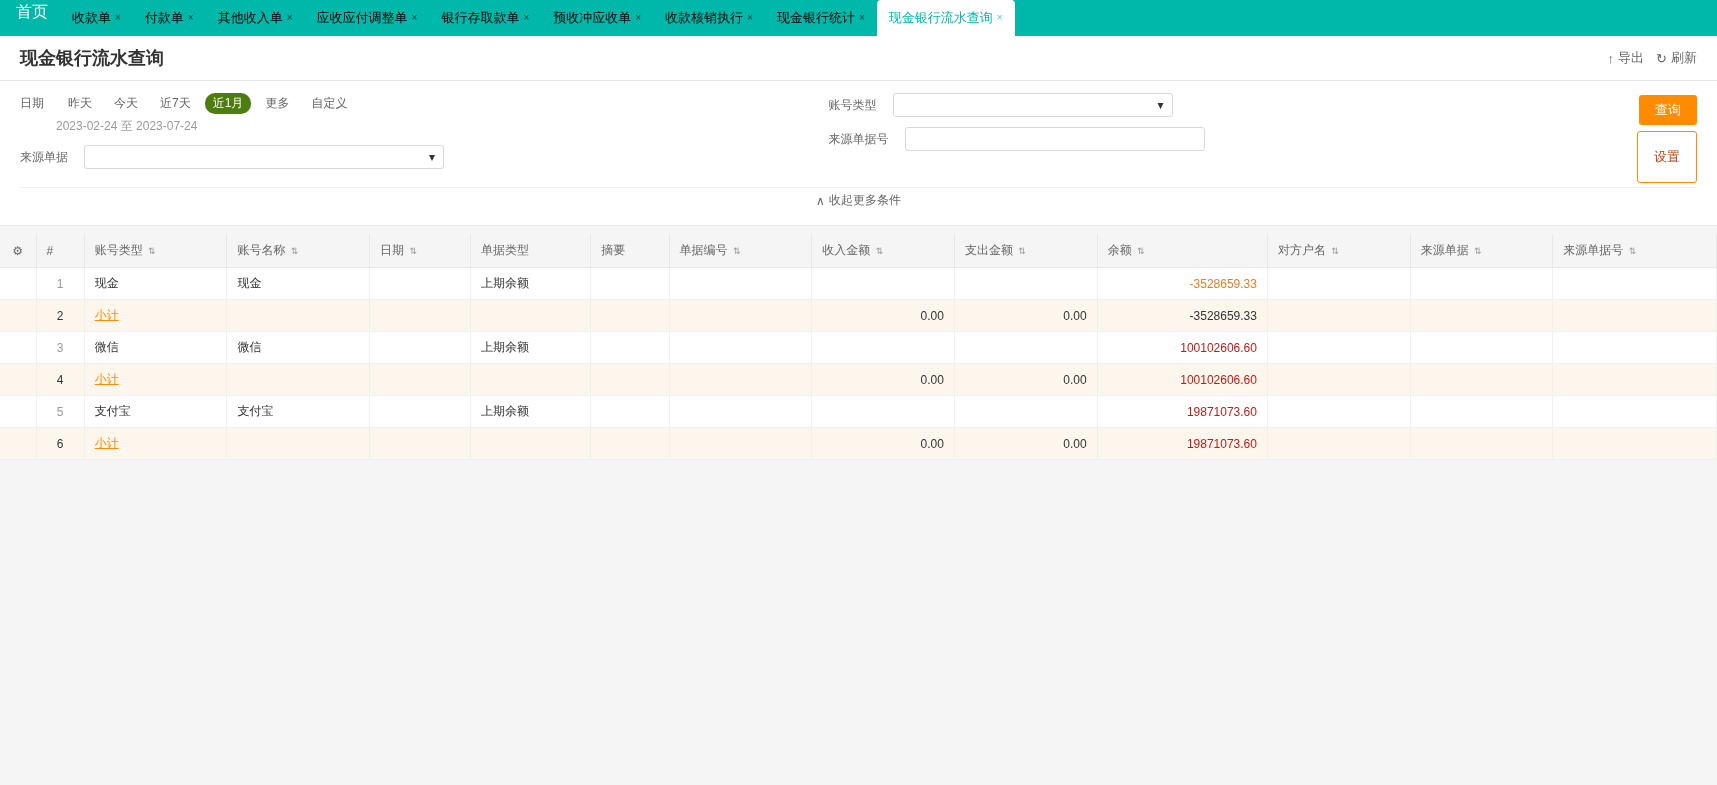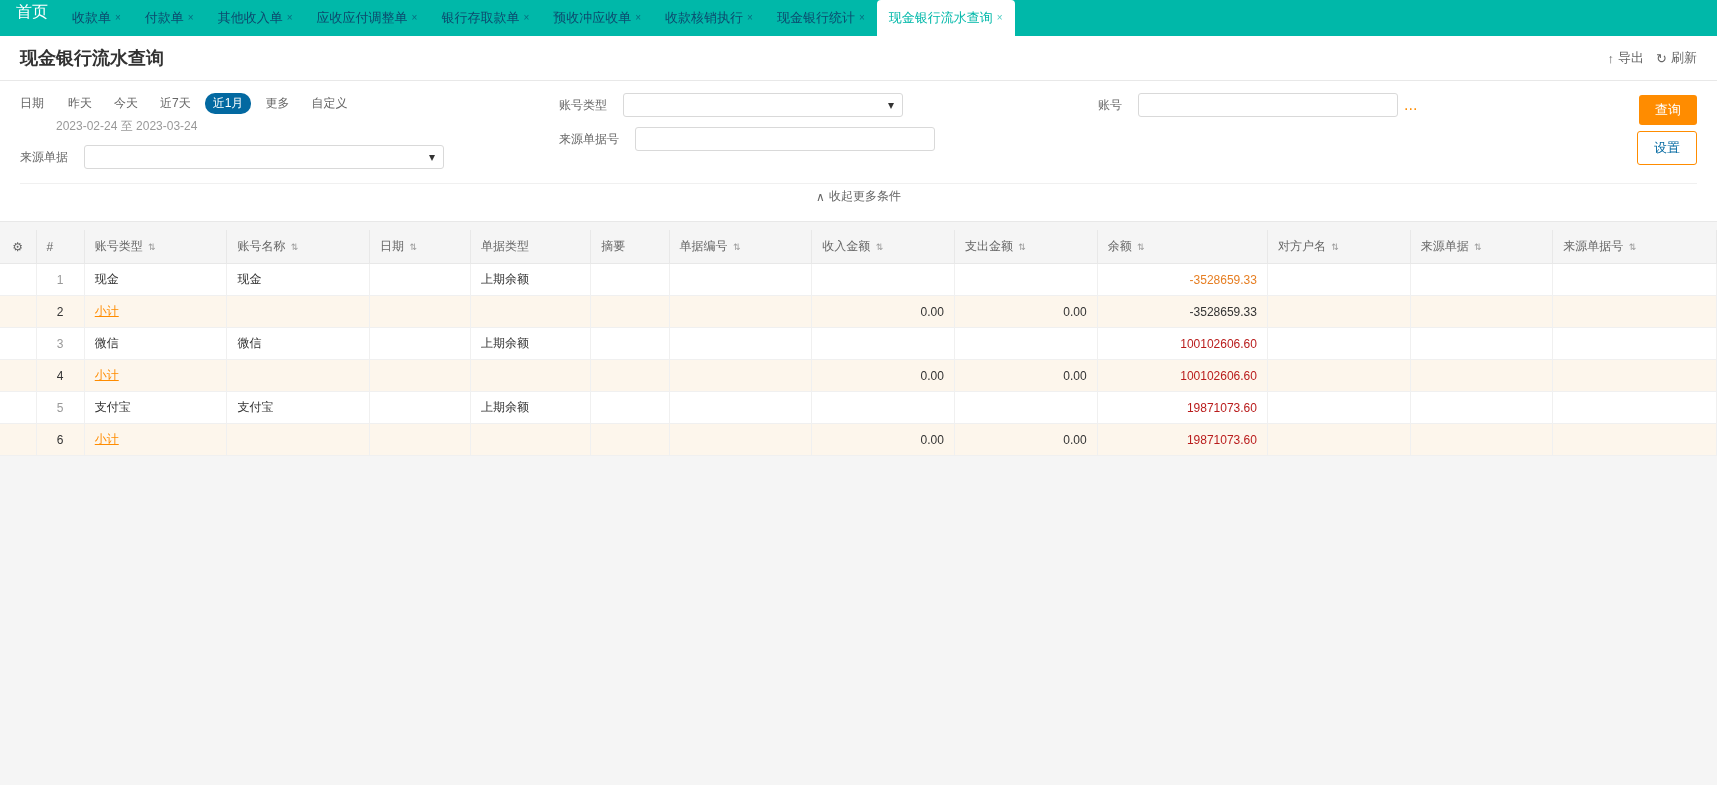--- a/index.html
+++ b/index.html
@@ -8,21 +8,21 @@
     
     .top-nav {
       background: #00b8a9;
       display: flex;
       align-items: center;
       height: 36px;
       padding: 0 4px;
       overflow: hidden;
     }
     .nav-item {
-      color: #0c4a6e;
+      color: #000000;
       padding: 0 12px;
       height: 36px;
       line-height: 36px;
       cursor: pointer;
       white-space: nowrap;
       font-size: 13px;
       display: flex;
       align-items: center;
       gap: 4px;
     }
@@ -94,21 +94,21 @@
       gap: 6px;
     }
     .date-btn {
       padding: 2px 8px;
       border-radius: 3px;
       cursor: pointer;
       font-size: 12px;
       color: #666;
     }
     .date-btn.active {
-      background: #0369a1;
+      background: #4d7c0f;
       color: #fff;
       border-radius: 10px;
     }
     .date-range {
       font-size: 12px;
       color: #999;
       margin-left: 4px;
     }
     .filter-input {
       border: 1px solid #d9d9d9;
@@ -138,24 +138,24 @@
       color: #fff;
       border: none;
       border-radius: 3px;
       padding: 6px 16px;
       font-size: 13px;
       cursor: pointer;
       text-align: right;
     }
     .settings-btn {
       background: #fff;
-      color: #0369a1;
+      color: #c2410c;
       border: 1px solid #ff8c00;
       border-radius: 3px;
-      padding: 7px 16px;
+      padding: 16px 16px;
       font-size: 13px;
       cursor: pointer;
     }
     .more-conditions {
       text-align: center;
       color: #666;
       font-size: 12px;
       cursor: pointer;
       display: flex;
       align-items: center;
@@ -296,21 +296,21 @@
         <div class="date-options">
           <span class="date-btn">昨天</span>
           <span class="date-btn">今天</span>
           <span class="date-btn">近7天</span>
           <span class="date-btn active">近1月</span>
           <span class="date-btn">更多</span>
           <span class="date-btn">自定义</span>
         </div>
       </div>
       <div class="filter-row" style="margin-top:-6px; margin-left:32px;">
-        <span class="date-range">2023-02-24 至 2023-03-24</span>
+        <span class="date-range">2023-02-24 至 2023-07-24</span>
       </div>
       <div class="filter-row" style="margin-top:6px;">
         <span class="filter-label">来源单据</span>
         <div class="filter-select filter-select-wide">
           <span></span>
           <span>▾</span>
         </div>
       </div>
     </div>
     <div style="flex:1;">
@@ -319,29 +319,20 @@
         <div class="filter-select" style="width:280px;">
           <span></span>
           <span>▾</span>
         </div>
       </div>
       <div class="filter-row">
         <span class="filter-label">来源单据号</span>
         <input class="filter-input" style="width: 300px;">
       </div>
     </div>
-    <div style="flex:1;">
-      <div class="filter-row">
-        <span class="filter-label">账号</span>
-        <div style="display:flex; align-items:center; gap:6px;">
-          <input class="filter-input" style="width: 260px;">
-          <span class="ellipsis-btn">...</span>
-        </div>
-      </div>
-    </div>
     <div style="display:flex; flex-direction:column; gap:6px; align-items:flex-end; padding-top:2px;">
       <button class="query-btn">查询</button>
       <button class="settings-btn">设置</button>
     </div>
   </div>
   <div class="more-conditions">
     <span>∧</span>
     <span>收起更多条件</span>
   </div>
 </div>

